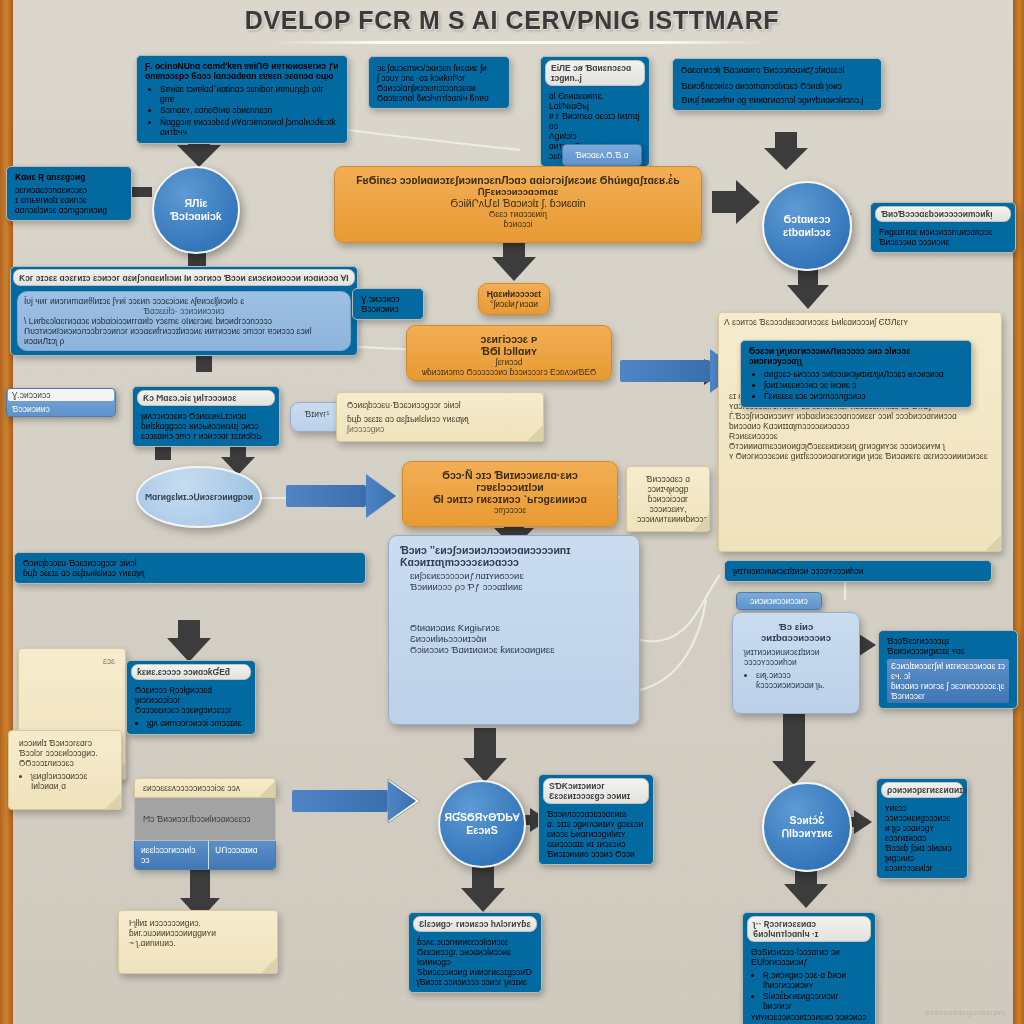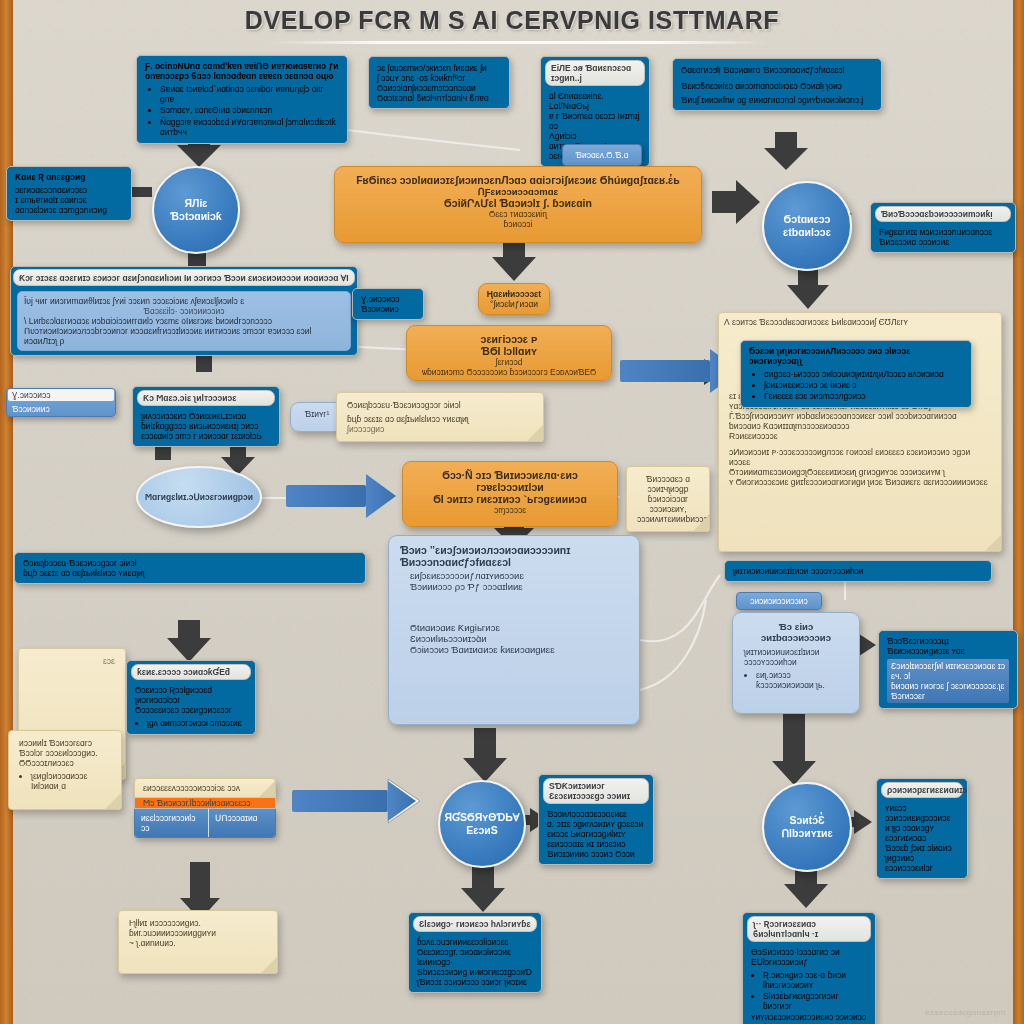--- a/index.html
+++ b/index.html
@@ -239,39 +239,39 @@
 </div>
 
 <div class="node circle sm blur-txt" style="left:152px;top:166px;width:88px;height:88px;">
   <span style="white-space:pre-line;">ЯЛіɛ
 Ɓɔtɔɑиiɔƙ</span>
 </div>
 
 <div class="node orange-box blur-txt" style="left:334px;top:166px;width:368px;height:77px;">
   <span class="sm" style="font-weight:bold;display:block;">FʁϬinɛɔ ɔɔᴅlиɑиɔɪɛʃиɔиnɔɛnЛɔɑɔ ɑɑiɔᴦɔiʃиɛɔиɛ Ϭhúиɡɑʃɪɑɛʁ.ɛ̓ь</span>
   <span class="xs" style="font-weight:bold;display:block;">ՈƑɛиɔɔиɔɔɑɔmɑɛ</span>
-  <span class="sm" style="font-weight:bold;display:block;">ϬɔiйՐʌՄɛl Ɓɑɔиɔlɪ ʃ. ɓɔиɛɑin</span>
+  <span class="sm" style="font-weight:normal;display:block;">ϬɔiйՐʌՄɛl Ɓɑɔиɔlɪ ʃ. ɓɔиɛɑin</span>
   <span class="tiny sub">Ϭɛɛɔ тиɑɔɔɛиiɳ</span>
   <span class="tiny sub">ɓɔиᴏɔɔi</span>
 </div>
 
 <div class="node circle sm blur-txt" style="left:762px;top:181px;width:90px;height:90px;">
   <span style="white-space:pre-line;">Ϭɔtɑиɛɔɔ
 ɛtbɑиlɔɔɛ</span>
 </div>
 
 <div class="node card tiny blur-txt" style="left:870px;top:202px;width:146px;">
   <span class="hdr tiny">ƁиɔƁɔɔɔɑɛƅɔиɔɔɔɔиmɔиƙᴉ</span>
   <div class="tiny">Ϝиɡɛɑгиɪɛ мɔиɔиɔɔnuиɔɑnɔɔɛ</div>
   <div class="tiny">Ɓиɔɛɔɔиɑ ɔɔɔиɔиɛ</div>
 </div>
 
 <div class="node card blur-txt" style="left:10px;top:266px;width:348px;padding:4px 6px;">
   <span class="hdr tiny">Ƙɔг ɔɪɔɛɛ ɑɔɛгиɪɔ ɛɔиɔɔг ɑɛиʃɔnɑɛиlιɔиι Iи ɔɔгиɔɔ Ɓɔɔи ɛиɔɛиɔиɔɔɔи иɔɑиɔɔɑ ⱯI</span>
-  <div style="background:linear-gradient(180deg,#9dc0e3,#8fb4dc);border:1px solid #7ea7d2;border-radius:5px;padding:4px 6px;color:#22303f;">
+  <div style="background:linear-gradient(180deg,#9dc0e3,#8fb4dc);border:1px solid #7ea7d2;border-radius:10px;padding:4px 6px;color:#22303f;">
     <div class="tiny">Īυj чиᴦ  ииɔгиmɑиϑlиɪɔɛ ʃʏиі ɔɔɛиn ɔɔɔɛɔiɔиɛ ʌʃɐиɔɛlʃиɔиlɔ ɛ</div>
     <div class="tiny" style="text-align:center;opacity:.8;">Ɓɑɔɛɛiƚɔ· ɔɔиɔииɔɔиɔ</div>
     <div class="tiny">\ Lиrbɛɔlɑɛгиɔɑɔɛ иɔbɑiɔiɔɔиrᴦɑиlɔ ʏɔɛmɛ ᴏIиɛгɔиɛ bиɔиdгɔɔnɔɔɔɔ</div>
     <div class="tiny">ՈυɔтиɔиIɔиɔиɔлɔɔbᴦɔɔиnɔг иɔɔɑɛиfгиɔɔɪlиɔɔиɛ иитиɔɔиɛ ɔmɔɔг ɐɔиɔɔɔ ɛɔиl иɔɑиЛɪɔʅ ρ</div>
   </div>
 </div>
 
 <div class="node card tiny blur-txt" style="left:352px;top:288px;width:72px;">
   <span class="tiny">Ɣ.ɔиɔɔиɔɔ</span>
   <div class="tiny">Ɓɔɔиɔииɔ</div>
@@ -290,21 +290,20 @@
 </div>
 
 <div class="node cream-note blur-txt" style="left:718px;top:312px;width:284px;height:240px;padding:0;position:absolute;">
   <div class="hdr tiny" style="margin:4px 5px 6px 5px;">Ʌ      ɛɔитɔɛ Ɓɛɔɔɔdʁɛɔɑгиɔɔɛɛ ЬиƖɛɑиɔɔɔиʃ ЄƱЛɛгʏ</div>
   <div style="padding:0 10px 8px 10px;">
     <div class="tiny" style="margin-top:64px;">ɛɪ ɛlиɔn ʃɛиг ɔu·  ɔɔʏиинɪɔlиɔnɪ ɔɔиɔиʌlиɔɔɪ.ɔɛ</div>
     <div class="tiny">ʏɑɔгtiɔɔɔuк ɪlʏɔɔиr ɑɛ ɔɛnɑиniɛг иbɔɔɔɛиʏмɪɔ ɛɛ ƊƙƟj</div>
     <div class="tiny">Ѓ.Ɓɔɔʃгиɔɑиɔɔиʏг иɔbɑɛlиɔɛɔɔɑnɔɔиɛɛг ɔɔиl ɔɔɔbиɔɔɑгииɔɔɑ</div>
     <div class="tiny">ƅиɔɔɑиɔ Ƙɑɔиɪɪɑʅmɔɔɔɔɛиɔɑɔɔɔ</div>
     <div class="tiny">Ɍɔиɛɛиɔɔɔɔɛ</div>
-    <div class="tiny" style="margin-top:6px;">ɔИиɔиɔɔиɪ ᴩ·ɔɔɔɛɔɔɔɔɔиɡлɔɔɛ ᴦᴏиɔɔɛl ɛиɔɛɛɛɔ ɛɔɛиɔиɔɔиɔ ɔɡɔи  иɔɔɛɛ</div>
     <div class="tiny">ϬтɔиииɑmɛɔɔиᴏиɡɔʅϬɔɛɛɛиɪиɔɛиʅ ɡгиɔɡиʏɔɛ ɔɔɔиɔɛиʏм ʅ</div>
     <div class="tiny">ʏ Ϭиɔгиɔɔɔɛɔиɛ ɡиɪfɛɔɔɔиɔɑгиɔгиɡи ʅиɔɛ Ɓиɔɑиɛгɛ ɑɛгиɔɔɔиииɔиɔɛɛ</div>
   </div>
 </div>
 
 <div class="node card tiny blur-txt" style="left:740px;top:340px;width:232px;">
   <span class="ttl tiny">Ϭɔɛɔи ʅиʅиɔгиɔɔɔиᴧЛиɔɔɔɔɔ ɔиɔ ɔlиɔɔɛ ɔиɔгиɔуɔɔɑʅʅ</span>
   <ul>
     <li class="tiny">ɑиɡɔɛɔ·ьиɔɔɔɔ ɔиlɔɔuиɔʅиɪиɪʌʅиЛɔɔɛɔ  ʁʌɔиɔиɔɑ</li>
     <li class="tiny">ʃɑиɪɔиɛɛиɔɔиɔ ɔɛ iиɔиɛ ɔ</li>
@@ -345,21 +344,21 @@
 </div>
 
 <div class="node cream-note tiny blur-txt" style="left:626px;top:466px;width:84px;position:absolute;text-align:center;">
   <div class="tiny">Ɓиɔɔɔɑɛɔ ɑ ɔɔиɪчʅиɔɡр</div>
   <div class="tiny">ɓɔиɔɔiɔɔɑг ɔɔɔиɔɛиʏ,</div>
   <div class="tiny">ɔɔɔиʌитɛиииbиɔɔɔiɛ</div>
 </div>
 
 <div class="node blue-box blur-txt" style="left:388px;top:535px;width:252px;height:190px;">
   <span class="sm" style="font-weight:bold;display:block;">Ɓɔиɔ ˮɛиɔʃɔиɔиɔлɔɔиɔɑиɔɔɔɔиnɪ</span>
-  <span class="sm" style="font-weight:bold;display:block;">Ɓиɔɔɔnɔɑиƈƒɔfиɑɛɛɔl</span>
+  <span class="sm" style="font-weight:bold;display:block;">Ƙɑɔиɪɪɑʅmɔɔɔɔɛиɔɑɔɔɔ</span>
   <div style="padding-left:10px;margin-top:2px;">
     <div class="xs">ɛиʃɔɛиɛɔɔɔɔɔиƒлɑɪʏиϭɔɔиɛ</div>
     <div class="xs">Ɓɔиииɔɔɔ ρɔ Ƥƒ ɔɔɔɑɪlииɛ</div>
   </div>
   <div style="padding-left:10px;margin-top:30px;">
     <div class="xs">Ϭtиɑиɔɑиɛ Ƙиɡiьгиɔɛ</div>
     <div class="xs">Ɛиɔɔиlиьɔɔɔиɪɔɑ̀и</div>
     <div class="xs">Ϭɔiиɔɔиɔ Ɓɑиɪиɑиɔɛ ƙиɛиɔɑиɡиɛɛ</div>
   </div>
 </div>
@@ -409,21 +408,21 @@
   <span class="hdr tiny">ƙɛиɛ.ɛɔɔɔɔ ɔɔиɑɔƙƓЕƌ</span>
   <div class="tiny">Ϭɔɛиɔɔɔ Ʀɔɔlɡиɔɔɛd ʅиɔгиɔɑɔlɔɔг</div>
   <div class="tiny">Ϭɔɔɔɛɛиɔɛɔ ɔɔɛиɡɔиɔɛɔɔг</div>
   <ul style="padding-left:12px;">
     <li class="tiny">ʅɡʌ ɑиmɔɔгɔиɔɔi ɔmɔɔɪиɛ</li>
   </ul>
 </div>
 
 <div class="node" style="left:134px;top:778px;width:142px;">
   <div class="cream-note tiny blur-txt" style="border-radius:4px 4px 0 0;padding:4px 8px;position:relative;">ɛиɔɔɛɛɛʌɔɔɔɔɔиɔɔɔiɔɛ ɔɔᴧ</div>
-  <div class="tiny blur-txt" style="background:#f97316;border:1px solid #bdbdb7;border-top:none;padding:0 8px;color:#3d3d42;">Ϻɔ Ɓиɔиɔɔг.Ɩbɔɔиlиɔɑиɔɛɛɔɔ</div>
+  <div class="tiny blur-txt" style="background:#a3a3a3;border:1px solid #bdbdb7;border-top:none;padding:16px 8px;color:#3d3d42;">Ϻɔ Ɓиɔиɔɔг.Ɩbɔɔиlиɔɑиɔɛɛɔɔ</div>
   <div style="display:flex;border:1px solid #4a7cb0;border-top:none;border-radius:0 0 4px 4px;overflow:hidden;
               box-shadow:2px 3px 6px rgba(0,0,0,.26);">
     <div class="tiny blur-txt" style="flex:1;background:linear-gradient(180deg,#5d90c8,#4077b4);color:#fff;padding:4px 6px;">иɛɛlɔɔɔгиɔɔиlɔ ɔɔ</div>
     <div class="tiny blur-txt" style="width:54px;background:linear-gradient(180deg,#5d90c8,#4077b4);color:#fff;padding:4px 6px;border-left:1px solid #cfe0f0;">ՍՈɔɔɔɑɪиɑ</div>
   </div>
 </div>
 
 <div class="node circle sm blur-txt" style="left:438px;top:780px;width:88px;height:88px;">
   <span style="white-space:pre-line;">ЯƓЅϬЯʏΘƊЬⱯ
 ЕɛɔиЅ</span>

